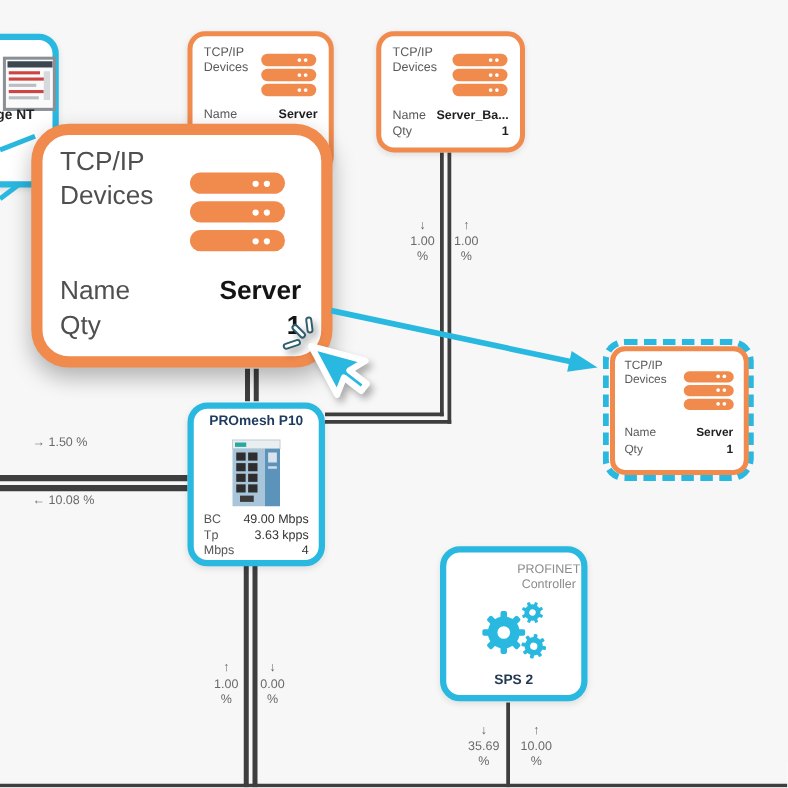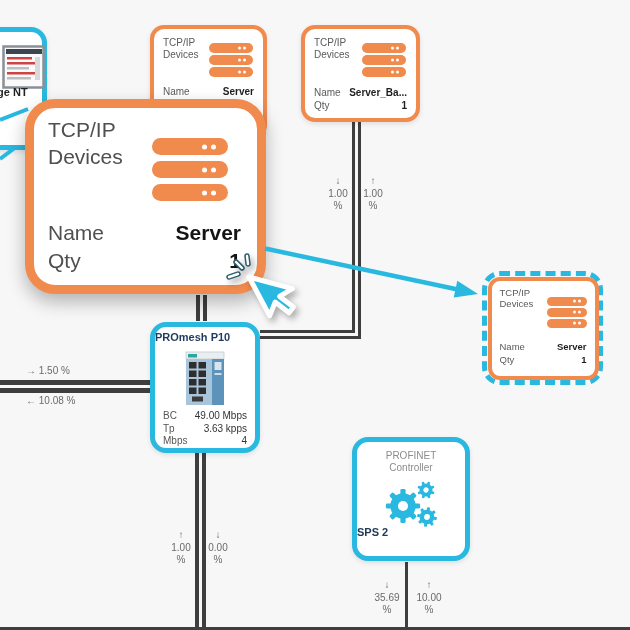--- a/index.html
+++ b/index.html
@@ -44,22 +44,22 @@
 
   
   #ghost-outer{position:absolute;left:482px;top:271px;width:121px;height:114px;border:5px dashed #29B8E0;
     border-radius:18px;box-sizing:border-box;z-index:4;background:transparent;}
   #ghost-inner{position:absolute;left:0.5px;top:0.5px;width:111px;height:103px;border:4px solid #F08A4D;
     border-radius:12px;background:#fff;box-sizing:border-box;}
   #ghost-inner .type{font-size:9.5px;line-height:11px;}
   #ghost-inner .kv{left:8px;right:8px;font-size:9.5px;}
 
   
-  .node-title{position:absolute;width:100%;text-align:left;font-weight:700;font-size:11px;color:#1e3a5f;}
-  .gray-title{position:absolute;width:100%;text-align:center;font-size:10px;line-height:12px;color:#8c8c8c;white-space:pre-line;}
+  .node-title{position:absolute;width:100%;text-align:center;font-weight:700;font-size:11px;color:#1e3a5f;}
+  .gray-title{position:absolute;width:100%;text-align:center;font-size:10px;line-height:12px;color:#8c8c8c;white-space:pre-line;padding-left:28px;}
   .stats{position:absolute;left:8px;right:8px;top:83px;font-size:10px;line-height:12.5px;color:#555;}
   .stats .row{display:flex;justify-content:space-between;}
   .stats .row span:last-child{color:#333;text-align:center;}
 
   .pct{position:absolute;width:40px;display:flex;flex-direction:column;align-items:center;
     font-size:10px;line-height:12.5px;color:#6a6a6a;z-index:2;}
   .hlabel{position:absolute;font-size:10px;color:#6a6a6a;z-index:2;}
 
   .overlay{position:absolute;left:0;top:0;z-index:6;pointer-events:none;}
   .underlay{position:absolute;left:0;top:0;z-index:2;pointer-events:none;}
@@ -199,21 +199,21 @@
               <rect x="-2.2" y="-14.5" width="4.4" height="6" rx="1.2"></rect>
             </g>
           <circle r="10.8"></circle>
           <circle r="4.3" fill="#fff"></circle>
         </g>
       </defs>
       <use href="#gear8" transform="translate(19,28) scale(1.18)"></use>
       <use href="#gear8" transform="translate(42,12) scale(0.6) rotate(22)"></use>
       <use href="#gear8" transform="translate(43,39) scale(0.68) rotate(10)"></use>
     </svg>
-    <div class="node-title" style="top:84px;color:#223a54">SPS 2</div>
+    <div class="node-title" style="top:96px;color:#223a54">SPS 2</div>
   </div>
 
   <div class="card" id="server-zoom">
     <div class="type-lg">TCP/IP
 Devices</div>
     <div class="bars bars-lg" style="left:118px;top:30px">
       <div class="bar"></div>
         <div class="bar"></div>
         <div class="bar"></div>
     </div>
@@ -240,21 +240,21 @@
         <span>Name</span>
           <b>Server</b>
       </div>
       <div class="kv" style="top:73px">
         <span>Qty</span>
           <b>1</b>
       </div>
     </div>
   </div>
 
-  <div class="hlabel" style="left:26px;top:365px">→ 1.50 %</div>
+  <div class="hlabel" style="left:26px;top:349px">→ 1.50 %</div>
   <div class="hlabel" style="left:26px;top:395px">← 10.08 %</div>
 
   <div class="pct" style="left:318px;top:175px">
     <span>↓</span>
       <span>1.00</span>
       <span>%</span>
   </div>
   <div class="pct" style="left:353px;top:175px">
     <span>↑</span>
       <span>1.00</span>

